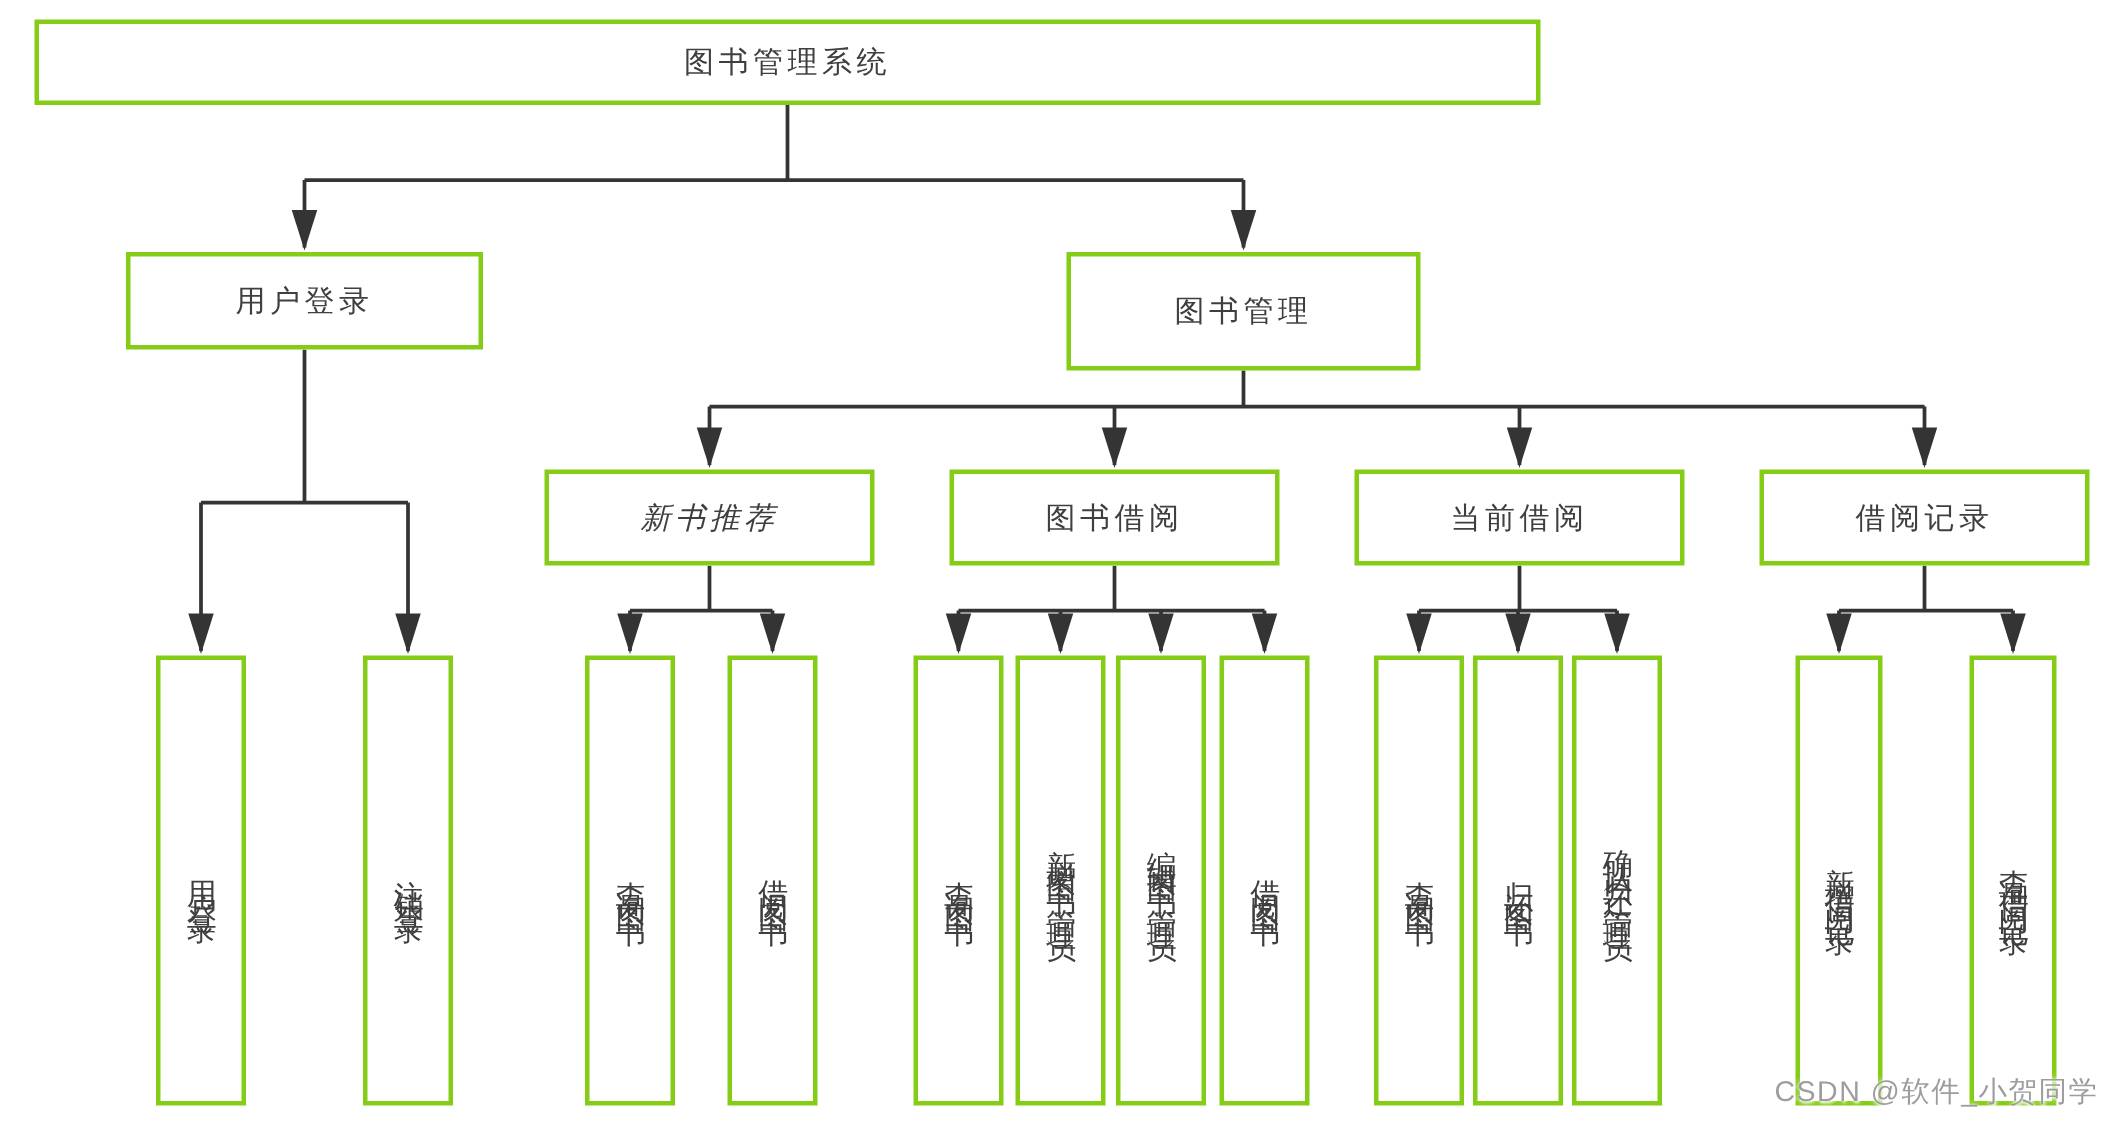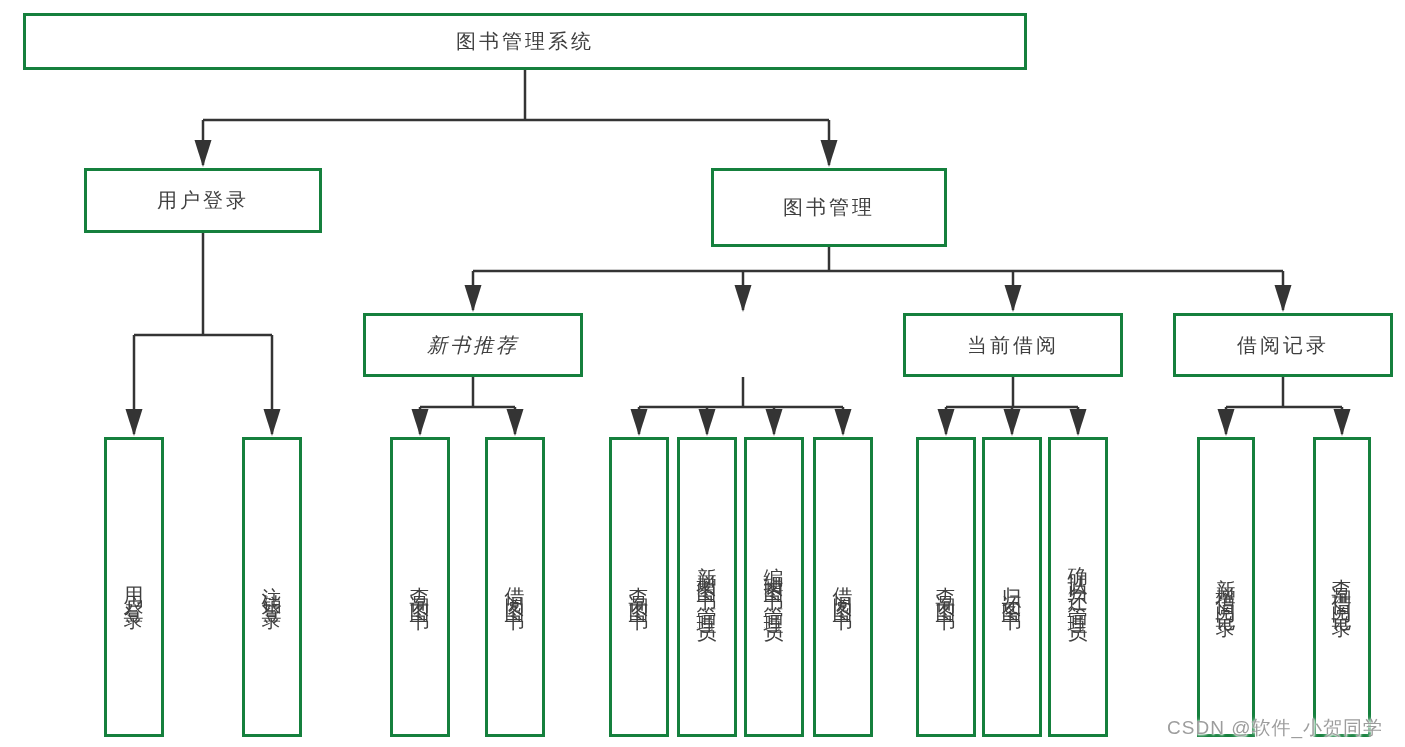--- a/index.html
+++ b/index.html
@@ -8,21 +8,21 @@
     width:1405px;height:747px;
     background:#ffffff;
     overflow:hidden;
     font-family:"Liberation Sans","DejaVu Sans",sans-serif;
   }
   #connectors{position:absolute;left:0;top:0;z-index:1;}
   .box{
     position:absolute;
     box-sizing:border-box;
     background:#ffffff;
-    border:3px solid #15803d;
+    border:3px solid #84cc16;
     display:flex;
     align-items:center;
     justify-content:center;
     z-index:2;
   }
   .hlabel{
     font-size:20px;
     letter-spacing:3px;
     color:#3f3f3f;
     white-space:nowrap;
@@ -30,21 +30,21 @@
   .vlabel{
     writing-mode:vertical-rl;
     text-orientation:mixed;
     font-size:20px;
     letter-spacing:8px;
     color:#3f3f3f;
     line-height:1;
   }
   .watermark{
     position:absolute;
-    right:22px;
+    right:6px;
     bottom:6px;
     z-index:5;
     font-size:19px;
     letter-spacing:1px;
     color:#9d9d9d;
     text-shadow:0 0 2px #ffffff,0 0 5px #ffffff,1px 1px 2px #ffffff;
     white-space:nowrap;
   }
 </style>
 </head>
@@ -114,20 +114,23 @@
   <div class="box" style="left: 84px; top: 168px; width: 238px; height: 65px;">
     <span class="hlabel">用户登录</span>
   </div>
   <div class="box" style="left: 711px; top: 168px; width: 236px; height: 79px;">
     <span class="hlabel">图书管理</span>
   </div>
 
   <div class="box" style="left: 363px; top: 313px; width: 220px; height: 64px; font-style: italic;">
     <span class="hlabel">新书推荐</span>
   </div>
+  <div class="box" style="left: 633px; top: 313px; width: 220px; height: 64px;">
+    <span class="hlabel">图书借阅</span>
+  </div>
   <div class="box" style="left: 903px; top: 313px; width: 220px; height: 64px; font-family: Liberation Mono, monospace;">
     <span class="hlabel">当前借阅</span>
   </div>
   <div class="box" style="left: 1173px; top: 313px; width: 220px; height: 64px;">
     <span class="hlabel">借阅记录</span>
   </div>
 
   <div class="box" style="left: 104px; top: 437px; width: 60px; height: 300px;">
     <span class="vlabel">用户登录</span>
   </div>

